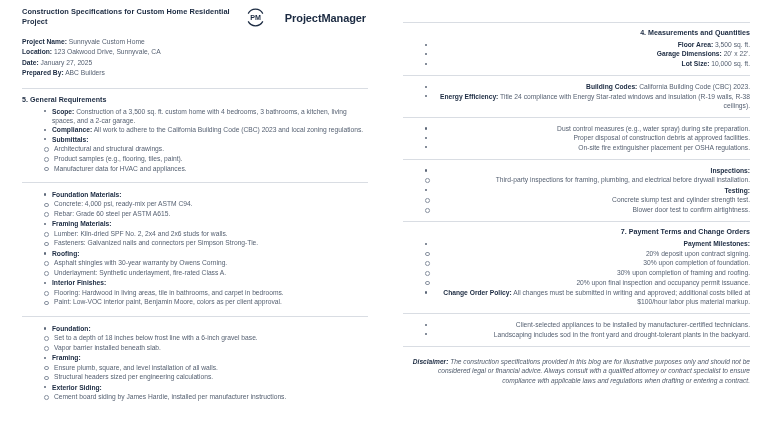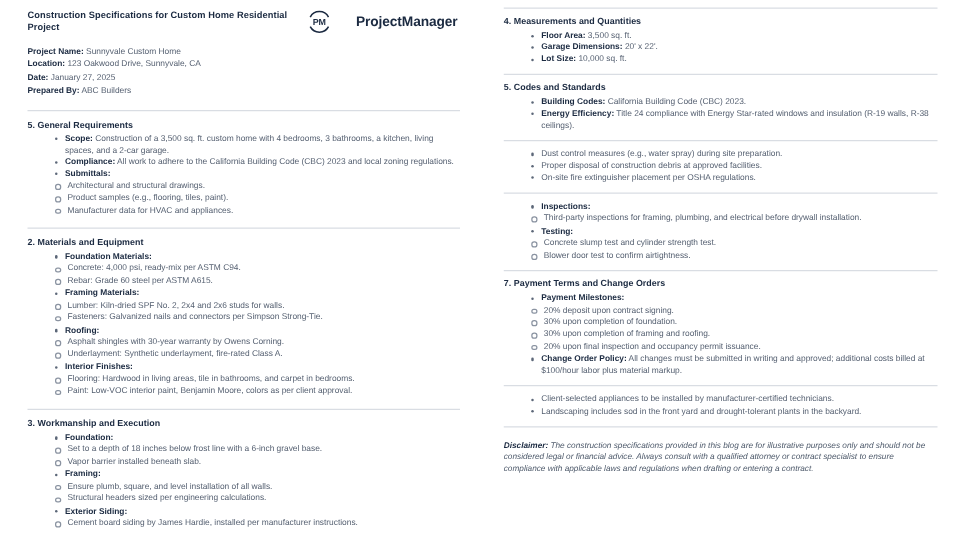--- a/index.html
+++ b/index.html
@@ -12,21 +12,21 @@
     color: #3d4a5c;
     overflow: hidden;
   }
   .page { position: relative; width: 768px; height: 437px; display: flex; }
   .col {
     width: 384px;
     padding: 0;
     position: relative;
   }
   .col-left { padding: 7px 16px 0 22px; }
-  .col-right { padding: 0 18px 0 19px; }
+  .col-right { padding: 16px 18px 0 19px; text-align: right; }
 
   .hdr {
     display: flex;
     align-items: flex-start;
     justify-content: space-between;
     padding-right: 2px;
   }
   .doc-title {
     font-size: 7.4px;
     line-height: 9.8px;
@@ -177,21 +177,20 @@
       <li><b>Submittals:</b></li>
     </ul>
     <ul class="lvl2">
       <li>Architectural and structural drawings.</li>
       <li>Product samples (e.g., flooring, tiles, paint).</li>
       <li>Manufacturer data for HVAC and appliances.</li>
     </ul>
 
     <hr class="rule">
 
-    <h2 class="sec">2. Materials and Equipment</h2>
     <ul class="lvl1">
       <li><b>Foundation Materials:</b></li>
     </ul>
     <ul class="lvl2">
       <li>Concrete: 4,000 psi, ready-mix per ASTM C94.</li>
       <li>Rebar: Grade 60 steel per ASTM A615.</li>
     </ul>
     <ul class="lvl1">
       <li><b>Framing Materials:</b></li>
     </ul>
@@ -209,21 +208,20 @@
     <ul class="lvl1">
       <li><b>Interior Finishes:</b></li>
     </ul>
     <ul class="lvl2">
       <li>Flooring: Hardwood in living areas, tile in bathrooms, and carpet in bedrooms.</li>
       <li>Paint: Low-VOC interior paint, Benjamin Moore, colors as per client approval.</li>
     </ul>
 
     <hr class="rule">
 
-    <h2 class="sec">3. Workmanship and Execution</h2>
     <ul class="lvl1">
       <li><b>Foundation:</b></li>
     </ul>
     <ul class="lvl2">
       <li>Set to a depth of 18 inches below frost line with a 6-inch gravel base.</li>
       <li>Vapor barrier installed beneath slab.</li>
     </ul>
     <ul class="lvl1">
       <li><b>Framing:</b></li>
     </ul>
@@ -246,21 +244,20 @@
 
     <h2 class="sec">4. Measurements and Quantities</h2>
     <ul class="lvl1">
       <li><b>Floor Area:</b><span> 3,500 sq. ft.</span></li>
       <li><b>Garage Dimensions:</b><span> 20' x 22'.</span></li>
       <li><b>Lot Size:</b><span> 10,000 sq. ft.</span></li>
     </ul>
 
     <hr class="rule">
 
-    <h2 class="sec">5. Codes and Standards</h2>
     <ul class="lvl1">
       <li><b>Building Codes:</b><span> California Building Code (CBC) 2023.</span></li>
       <li><b>Energy Efficiency:</b><span> Title 24 compliance with Energy Star-rated windows and insulation (R-19 walls, R-38 ceilings).</span></li>
     </ul>
 
     <hr class="rule">
 
     <ul class="lvl1">
       <li>Dust control measures (e.g., water spray) during site preparation.</li>
       <li>Proper disposal of construction debris at approved facilities.</li>

